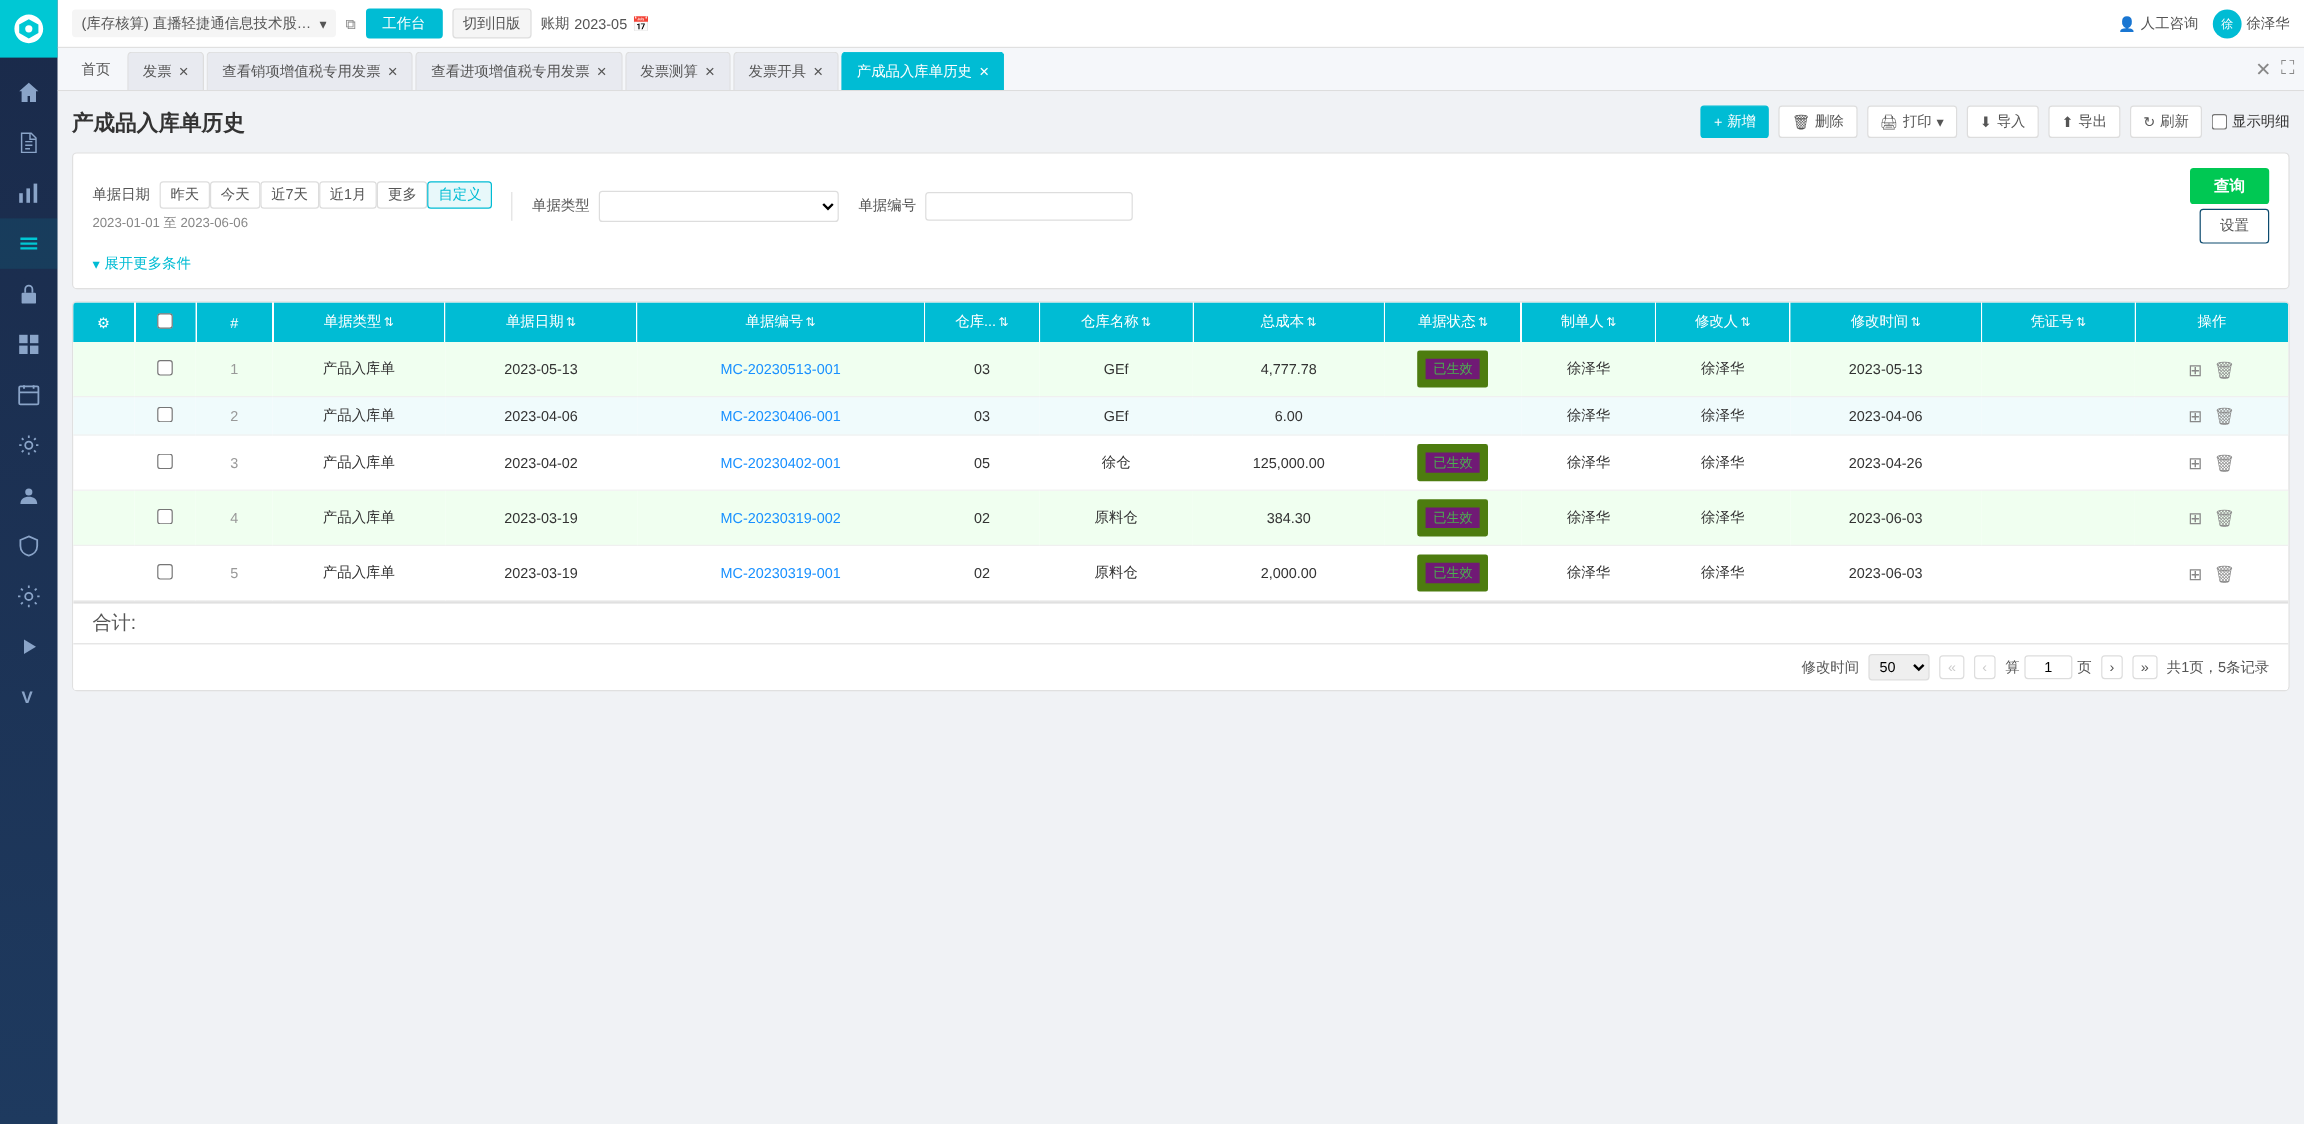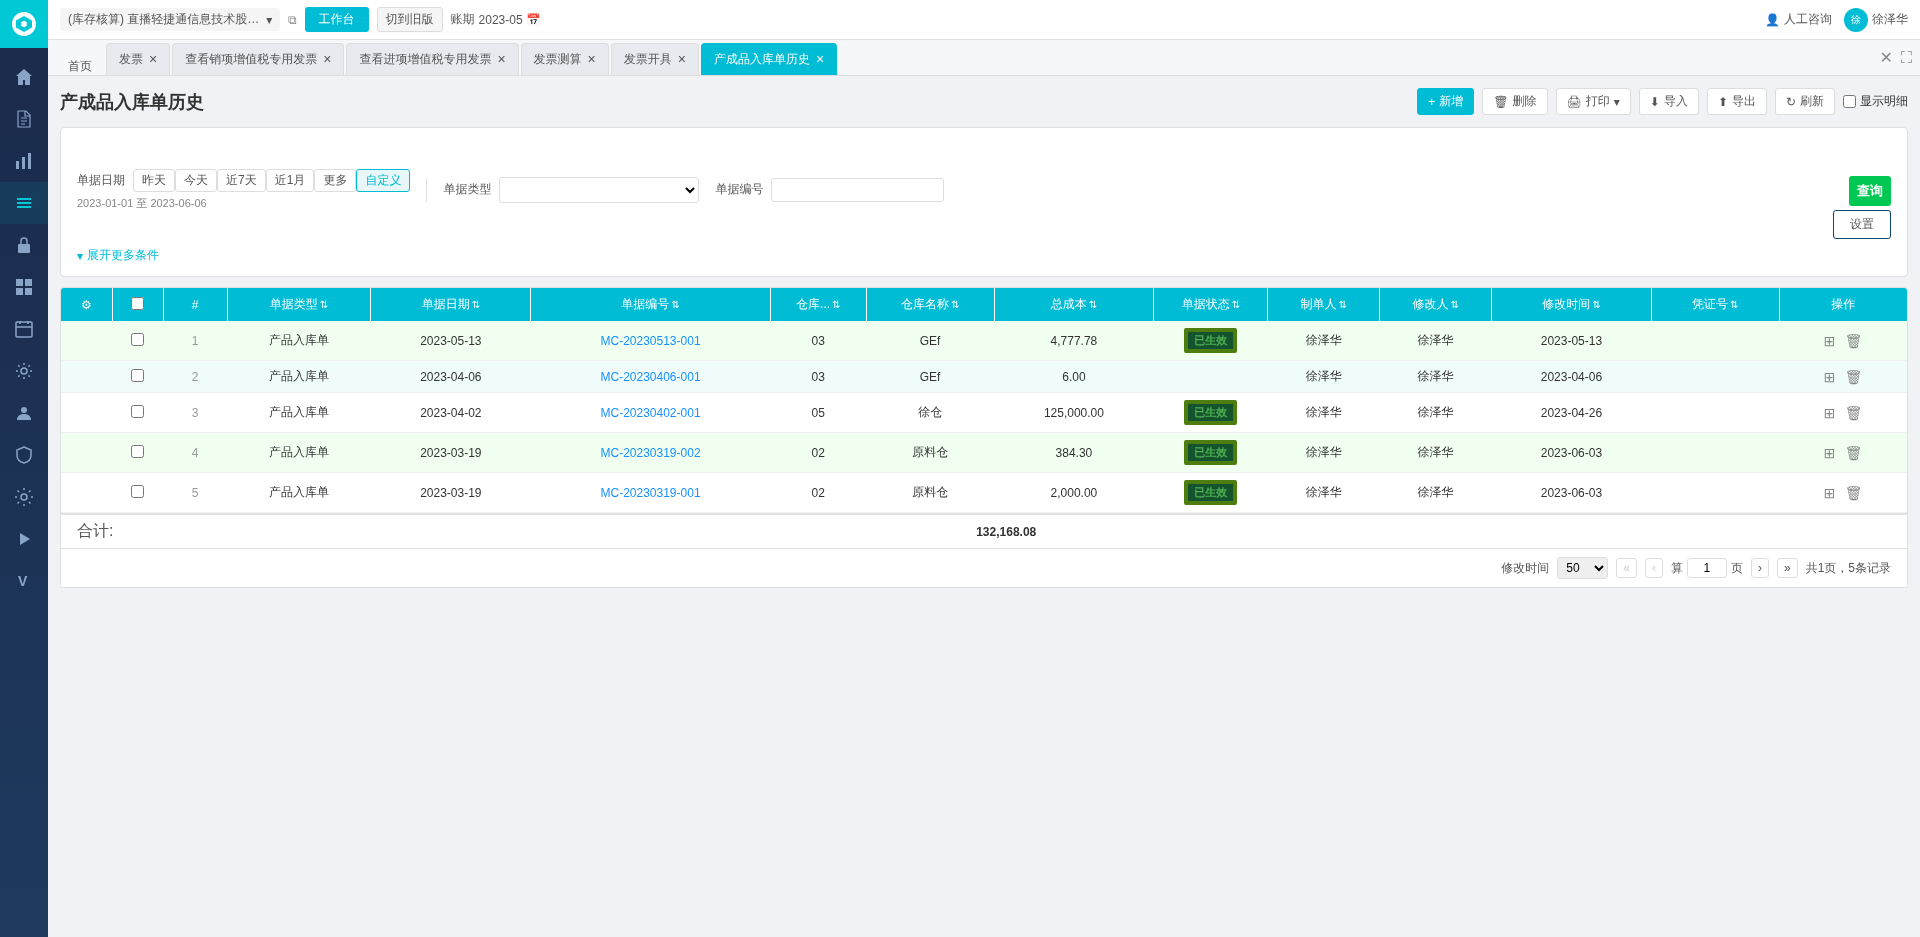--- a/index.html
+++ b/index.html
@@ -27,21 +27,21 @@
     .topbar-right { margin-left: auto; display: flex; align-items: center; gap: 12px; }
     .topbar-support { font-size: 12px; color: #555; display: flex; align-items: center; gap: 4px; cursor: pointer; }
     .topbar-user { font-size: 12px; color: #555; display: flex; align-items: center; gap: 4px; cursor: pointer; }
     .user-avatar { width: 24px; height: 24px; border-radius: 50%; background: #00bcd4; display: flex; align-items: center; justify-content: center; color: white; font-size: 10px; }
 
     
     .tabbar { height: 36px; background: #f5f7fa; display: flex; align-items: center; border-bottom: 1px solid #ddd; padding: 0 8px; gap: 2px; }
     .tab { height: 32px; padding: 0 12px; display: flex; align-items: center; gap: 6px; font-size: 12px; color: #555; cursor: pointer; border-radius: 4px 4px 0 0; background: #e8eaf0; border: 1px solid #ddd; border-bottom: none; position: relative; top: 1px; }
     .tab.active { background: #00bcd4; color: white; border-color: #00bcd4; }
     .tab .close { cursor: pointer; color: inherit; font-size: 14px; line-height: 1; }
-    .tab-home { background: transparent; border: none; color: #555; align-items: flex-end; }
+    .tab-home { background: transparent; border: none; color: #555; }
     .tabbar-right { margin-left: auto; display: flex; gap: 8px; }
     .tabbar-icon-btn { background: none; border: none; cursor: pointer; color: #888; font-size: 16px; }
 
     
     .content { flex: 1; overflow: auto; background: #f0f2f5; padding: 12px; }
 
     
     .page-header { display: flex; align-items: center; justify-content: space-between; margin-bottom: 12px; }
     .page-title { font-size: 18px; font-weight: bold; color: #333; }
     .page-actions { display: flex; gap: 8px; }
@@ -53,36 +53,36 @@
     .filter-row { display: flex; align-items: center; gap: 16px; flex-wrap: wrap; }
     .filter-item { display: flex; align-items: center; gap: 8px; }
     .filter-label { font-size: 12px; color: #555; white-space: nowrap; }
     .filter-dates { display: flex; gap: 0; }
     .filter-date-btn { padding: 2px 8px; border: 1px solid #ddd; border-radius: 3px; cursor: pointer; font-size: 12px; background: #fff; color: #555; }
     .filter-date-btn.custom { background: #e8f8fa; color: #00bcd4; border-color: #00bcd4; }
     .filter-date-range { font-size: 11px; color: #888; margin-top: 4px; }
     .filter-divider { width: 1px; height: 24px; background: #e0e0e0; }
     .filter-select { padding: 4px 8px; border: 1px solid #ddd; border-radius: 3px; font-size: 12px; min-width: 200px; background: #fff; }
     .filter-text-input { padding: 4px 8px; border: 1px solid #ddd; border-radius: 3px; font-size: 12px; min-width: 160px; }
-    .query-btn { background: #00c853; color: white; border: none; padding: 6px 8px; border-radius: 3px; cursor: pointer; font-size: 13px; font-weight: bold; margin-top: 36px; }
+    .query-btn { background: #00c853; color: white; border: none; padding: 6px 20px; border-radius: 3px; cursor: pointer; font-size: 13px; font-weight: bold; }
     .reset-btn { background: #fff; color: #555; border: 1px solid #0c4a6e; padding: 5px 16px; border-radius: 3px; cursor: pointer; font-size: 12px; }
     .expand-btn { color: #00bcd4; cursor: pointer; font-size: 12px; display: flex; align-items: center; gap: 4px; }
 
     
     .table-container { background: #fff; border: 1px solid #e0e0e0; border-radius: 4px; overflow: auto; }
     table { width: 100%; border-collapse: collapse; font-size: 12px; }
     thead tr { background: #00bcd4; color: white; }
     thead th { padding: 8px 6px; text-align: center; font-weight: normal; white-space: nowrap; border-right: 1px solid rgba(255,255,255,0.2); position: sticky; top: 0; }
     thead th:last-child { border-right: none; }
     tbody tr { border-bottom: 1px solid #f0f0f0; }
     tbody tr:nth-child(even) { background: #f0fbfc; }
     tbody td { padding: 7px 6px; text-align: center; white-space: nowrap; }
     .td-link { color: #1890ff; cursor: pointer; text-decoration: none; }
     .status-badge { display: inline-block; padding: 1px 6px; border-radius: 2px; font-size: 11px; }
-    .status-active { background: #14532d; color: #4caf50; border: 4px solid #4d7c0f; font-weight: bold; }
+    .status-active { background: #701a75; color: #4caf50; border: 7px solid #4d7c0f; }
     .row-num { color: #999; }
     .op-btn { background: none; border: none; cursor: pointer; color: #888; font-size: 14px; padding: 0 3px; }
     .th-sort { display: flex; align-items: center; justify-content: center; gap: 2px; cursor: pointer; }
     .checkbox-cell { width: 32px; }
     .settings-cell { width: 32px; }
 
     
     .table-footer { background: #fff; border-top: 2px solid #e0e0e0; padding: 6px 16px; display: flex; align-items: center; gap: 8px; }
     .footer-label { font-size: 16px; color: #555; }
     .footer-total { font-size: 12px; color: #333; font-weight: bold; text-align: center; flex: 1; }
@@ -521,21 +521,20 @@
       <td>
         <button class="op-btn" title="查看">⊞</button>
         <button class="op-btn" title="删除">🗑</button>
       </td>
     </tr>
           </tbody>
       </table>
 
       <div class="table-footer">
         <span class="footer-label">合计:</span>
-        <span class="footer-total">132,168.08</span>
       </div>
 
       <div class="pagination">
         <span class="pag-label">修改时间</span>
         <select class="pag-select">
           <option value="50">50</option>
           <option value="20">20</option>
           <option value="100">100</option>
         </select>
         <button class="pag-btn" disabled="">«</button>

